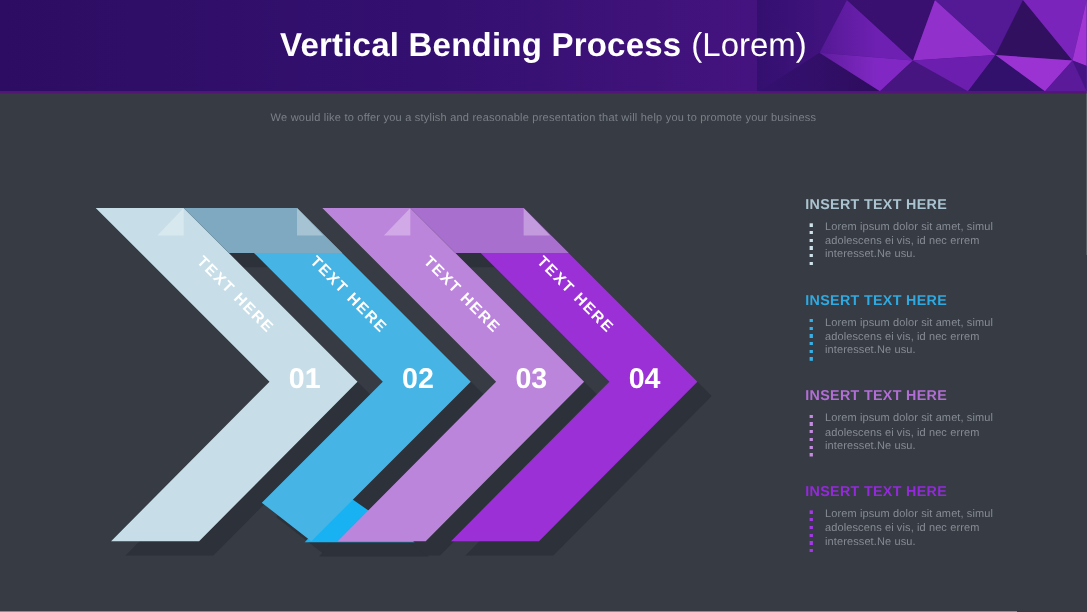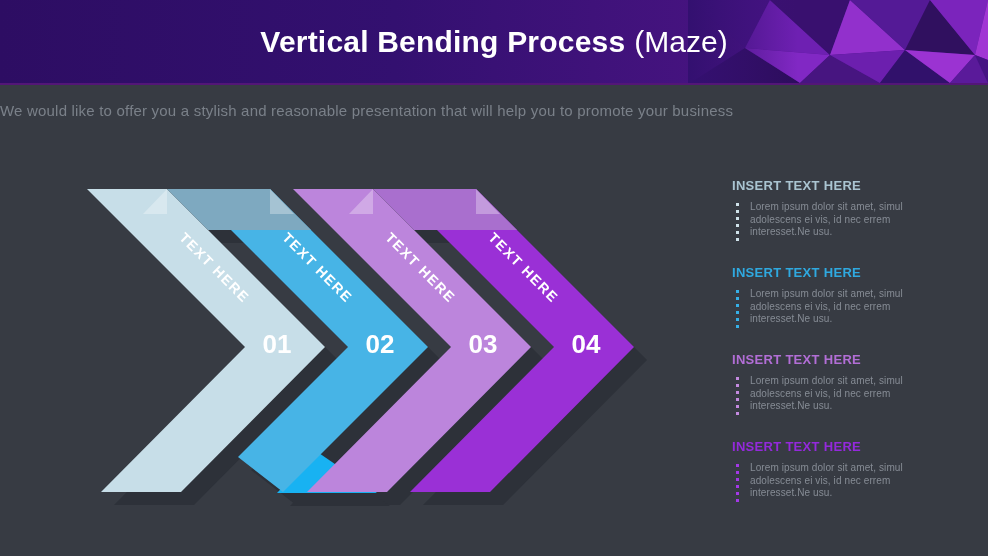--- a/index.html
+++ b/index.html
@@ -10,22 +10,22 @@
   .header{position:absolute;left:0;top:0;width:988px;height:83px;
     background:linear-gradient(90deg,#2d0d63 0%,#331070 40%,#45137f 70%,#541895 100%);
     border-bottom:2px solid #531677;}
   .header-mosaic{position:absolute;right:0;top:0;width:300px;height:83px;}
   .title-wrap{position:absolute;left:0;top:0;width:100%;height:83px;
     display:flex;align-items:center;justify-content:center;}
   .title-main{color:#fff;font-size:30px;font-weight:bold;letter-spacing:.2px;}
   .title-rest{color:#fff;font-size:30px;font-weight:normal;margin-left:9px;}
 
   
-  .subtitle{position:absolute;left:0;top:102px;width:988px;
-    color:#7a8089;font-size:15px;letter-spacing:.2px;}
+  .subtitle{position:absolute;left:0;top:102px;width:988px;text-align:center;
+    color:#7a8089;font-size:10px;letter-spacing:.2px;}
 
   
   .diagram{position:absolute;left:0;top:0;width:988px;height:556px;}
   .band-label{fill:#ffffff;font-size:14px;font-weight:bold;letter-spacing:1.5px;}
   .band-number{fill:#ffffff;font-size:26px;font-weight:bold;}
 
   
   .panel{position:absolute;left:692px;top:178px;width:260px;}
   .block{position:absolute;left:0;width:260px;margin-left:40px;}
   .block h3{margin:0;font-size:13px;font-weight:bold;letter-spacing:.3px;line-height:16px;}
@@ -66,21 +66,21 @@
           <linearGradient id="hfade" x1="0" y1="0" x2="1" y2="0">
             <stop offset="0" stop-color="#331070" stop-opacity="1"></stop>
             <stop offset="0.55" stop-color="#3d1179" stop-opacity="0"></stop>
           </linearGradient>
         </defs>
         <rect x="688" y="0" width="200" height="83" fill="url(#hfade)"></rect>
       </g>
     </svg>
     <div class="title-wrap">
       <span class="title-main">Vertical Bending Process</span>
-      <span class="title-rest">(Maze)</span>
+      <span class="title-rest">(Lorem)</span>
     </div>
   </div>
 
   <div class="subtitle">We would like to offer you a stylish and reasonable presentation that will help you to promote your business</div>
 
   <svg class="diagram" viewBox="0 0 988 556">
     <defs>
       <polygon id="p1" points="87,189 167,189 325,347 181,492 101,492 245,347"></polygon>
       <polygon id="p2" points="190,189 270,189 428,347 283,492 238,457 348,347"></polygon>
       <polygon id="p3" points="293,189 373,189 531,347 387,492 307,492 451,347"></polygon>

